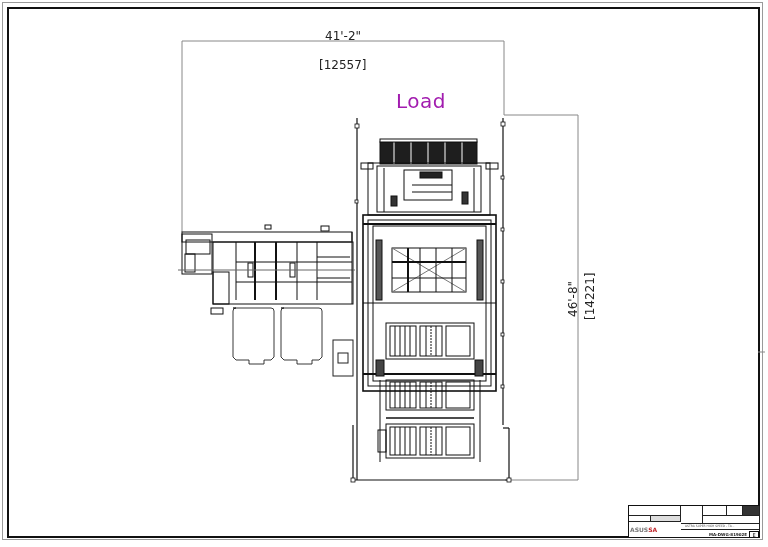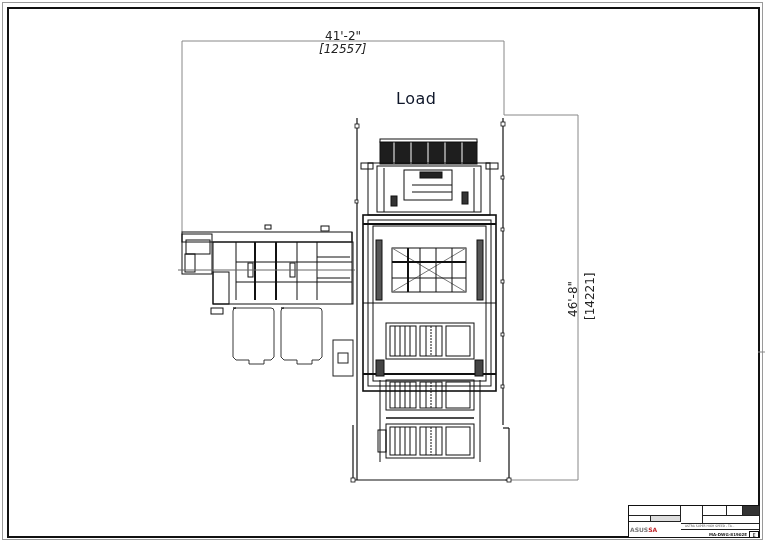--- a/index.html
+++ b/index.html
@@ -3,21 +3,21 @@
 <meta charset="utf-8">
 <style>
   html, body { margin:0; padding:0; background:#ffffff; }
   body { width:768px; height:547px; position:relative; overflow:hidden; font-family:"DejaVu Sans", sans-serif; }
   .sheet { position:absolute; left:0; top:0; width:768px; height:547px; }
   .frame-outer { position:absolute; left:2px; top:2px; width:761px; height:538px; border:1px solid #9a9a9a; box-sizing:border-box; }
   .frame-inner { position:absolute; left:7px; top:7px; width:753px; height:531px; border:2px solid #111; box-sizing:border-box; }
   svg.drawing { position:absolute; left:0; top:0; }
   .label { position:absolute; color:#1a1a1a; font-family:"DejaVu Sans", sans-serif; white-space:nowrap; }
   .dim { font-size:12px; color:#222; }
-  .zone { font-size:16px; color:#0f172a; letter-spacing:0.5px; }
+  .zone { font-size:20px; color:#a21caf; letter-spacing:0.5px; }
   .vert { transform-origin:left top; transform:rotate(-90deg); }
   .tb { position:absolute; left:628px; top:505px; width:132px; height:33px; border:1px solid #111; box-sizing:border-box; background:#fff; font-size:3px; }
   .tb-cell { position:absolute; border-right:1px solid #222; border-bottom:1px solid #222; box-sizing:border-box; overflow:hidden; color:#444; font-size:3px; line-height:4px; }
   .tb-logo { position:absolute; left:1px; top:20px; font-size:6px; color:#777; font-weight:bold; }
   .tb-logo b { color:#c0282d; }
   .tb-dwg { position:absolute; right:12px; top:26px; font-size:4px; font-weight:bold; color:#222; }
   .tb-title { position:absolute; left:56px; top:18px; font-size:3px; color:#555; }
 </style>
 </head>
 <body>
@@ -180,21 +180,21 @@
 
     <g stroke="#222" stroke-width="1" fill="none">
       <rect x="333" y="340" width="20" height="36"></rect>
       <rect x="338" y="353" width="10" height="10"></rect>
     </g>
 
     <line x1="758" y1="352" x2="765" y2="352" stroke="#888" stroke-width="1"></line>
   </svg>
 
   <div class="label dim" style="left:325px; top:29px;">41'-2"</div>
-  <div class="label dim" style="left:319px; top:42px;font-style:italic;">[12557]</div>
+  <div class="label dim" style="left:319px; top:58px;">[12557]</div>
 
   <div class="label dim vert" style="left:566px; top:317px;">46'-8"</div>
   <div class="label dim vert" style="left:583px; top:320px;">[14221]</div>
 
   <div class="label zone" style="left:396px; top:89px;">Load</div>
 
   <div class="tb">
     <div class="tb-cell" style="left:0; top:0; width:52px; height:10px;"></div>
     <div class="tb-cell" style="left:0; top:10px; width:22px; height:6px;"></div>
     <div class="tb-cell" style="left:22px; top:10px; width:30px; height:6px; background:#ddd;"></div>

